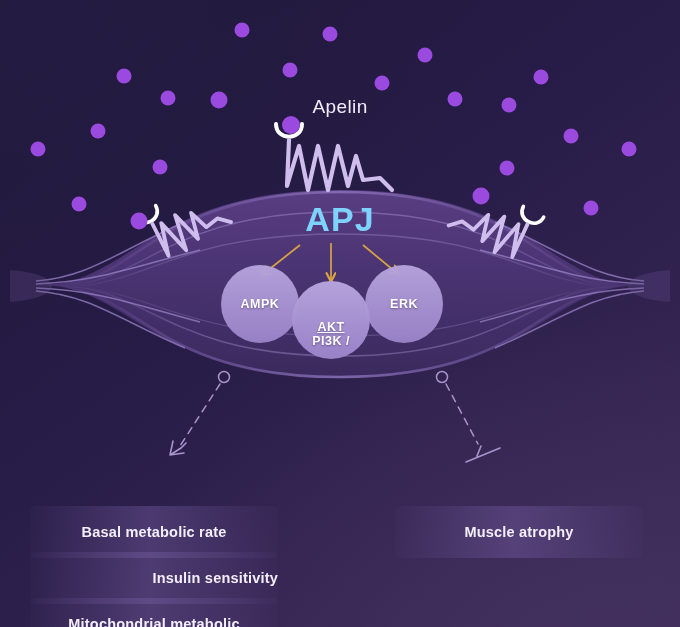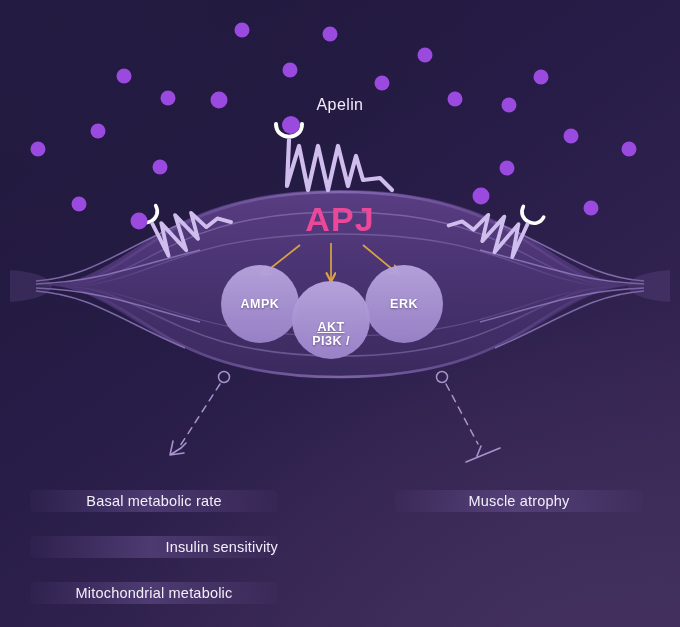--- a/index.html
+++ b/index.html
@@ -14,36 +14,37 @@
     position:absolute;inset:0;
     background:
       radial-gradient(120% 95% at 88% 108%, #43305f 0%, rgba(67,48,95,0) 62%),
       radial-gradient(95% 80% at 6% 4%, #231b41 0%, rgba(35,27,65,0) 70%),
       linear-gradient(145deg, #1f1739 0%, #271c47 42%, #322350 72%, #3c2b5a 100%);
   }
   svg.layer{position:absolute;left:0;top:0;width:680px;height:627px;}
   .lbl{position:absolute;color:#fff;white-space:nowrap;}
   #apelin-label{
     left:0;right:0;top:96px;text-align:center;
-    font-size:16px;letter-spacing:.4px;color:#f2ecfb;
+    font-size:19px;letter-spacing:.4px;color:#f2ecfb;
   }
   #apj-label{
     left:0;right:0;top:200px;text-align:center;
-    font-size:34px;font-weight:700;letter-spacing:1.2px;color:#ec4899;
+    font-size:34px;font-weight:700;letter-spacing:1.2px;color:#7dd3fc;
   }
   .nodetext{
     position:absolute;text-align:center;color:#ffffff;
     font-size:12.5px;font-weight:700;letter-spacing:.5px;
     line-height:15px;text-shadow:0 1px 2px rgba(30,18,54,.45);
   }
   .pill{
-    position:absolute;height:22px;border-radius:5px;
+    position:absolute;height:52px;border-radius:5px;
     display:flex;align-items:center;justify-content:center;
-    color:#f3eefb;font-size:14.5px;font-weight:400;letter-spacing:.2px;
+    color:#f3eefb;font-size:14.5px;font-weight:700;letter-spacing:.2px;
     background:linear-gradient(90deg, rgba(96,74,136,.06) 0%, rgba(122,97,166,.40) 48%, rgba(96,74,136,.06) 100%);
+    margin-top:16px;
   }
 </style>
 </head>
 <body>
 
 <div id="stage">
 
   <div class="bg"></div>
 
   <svg class="layer" viewBox="0 0 680 627">

